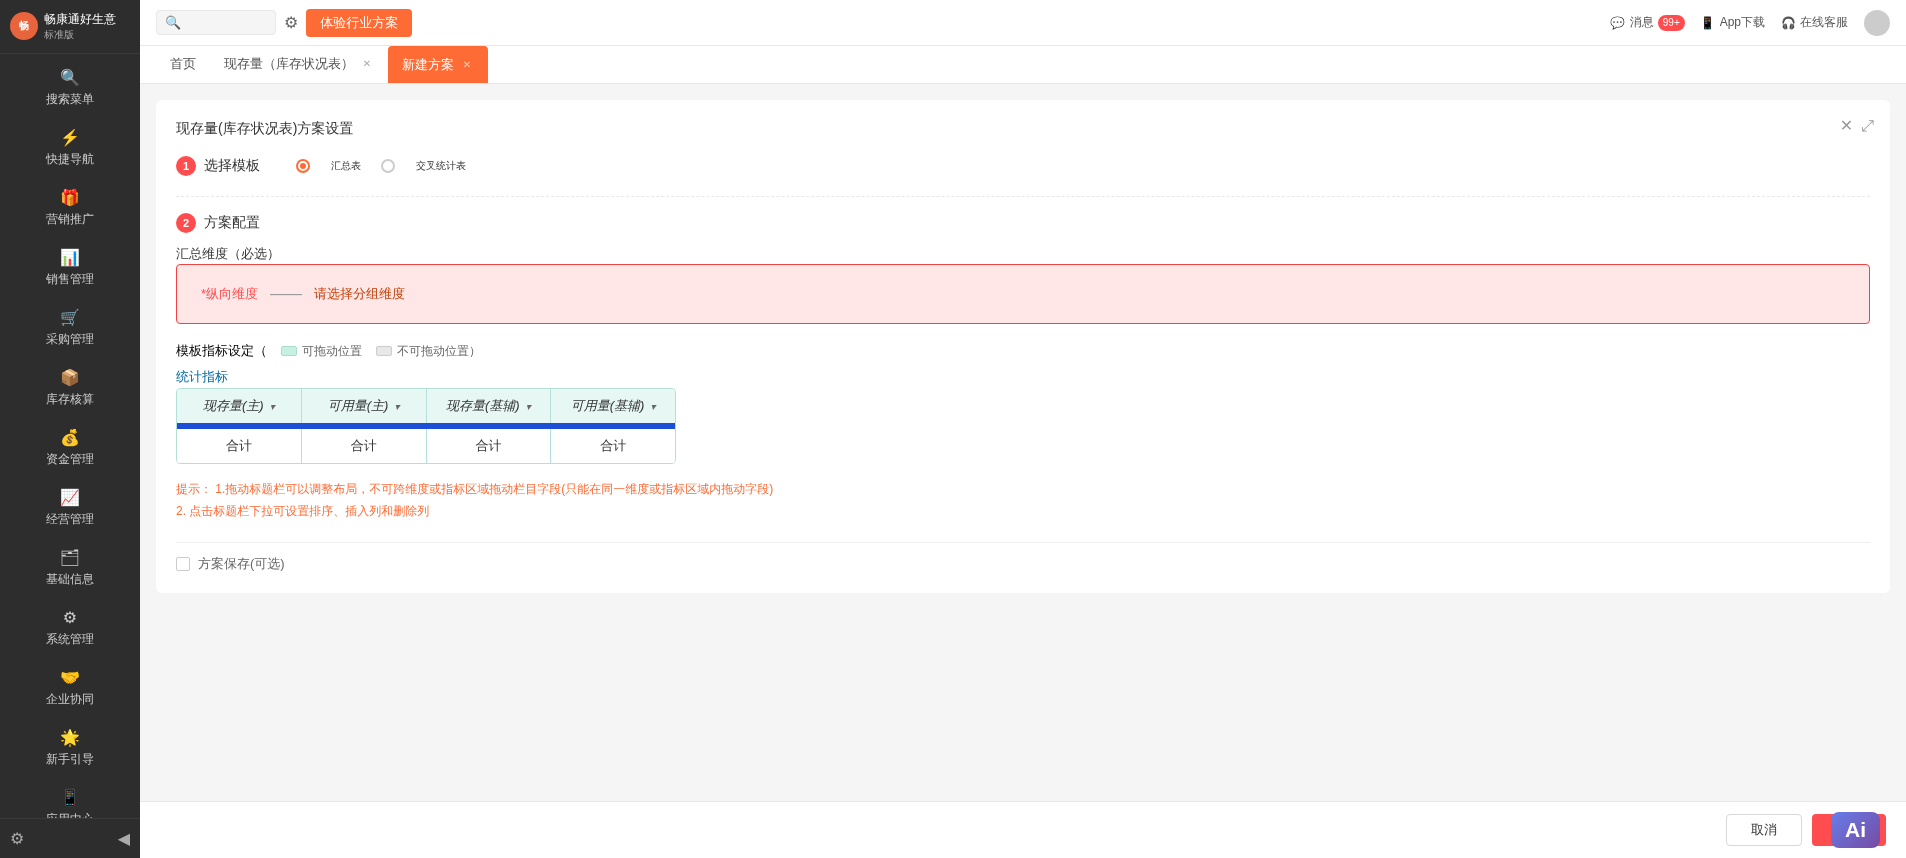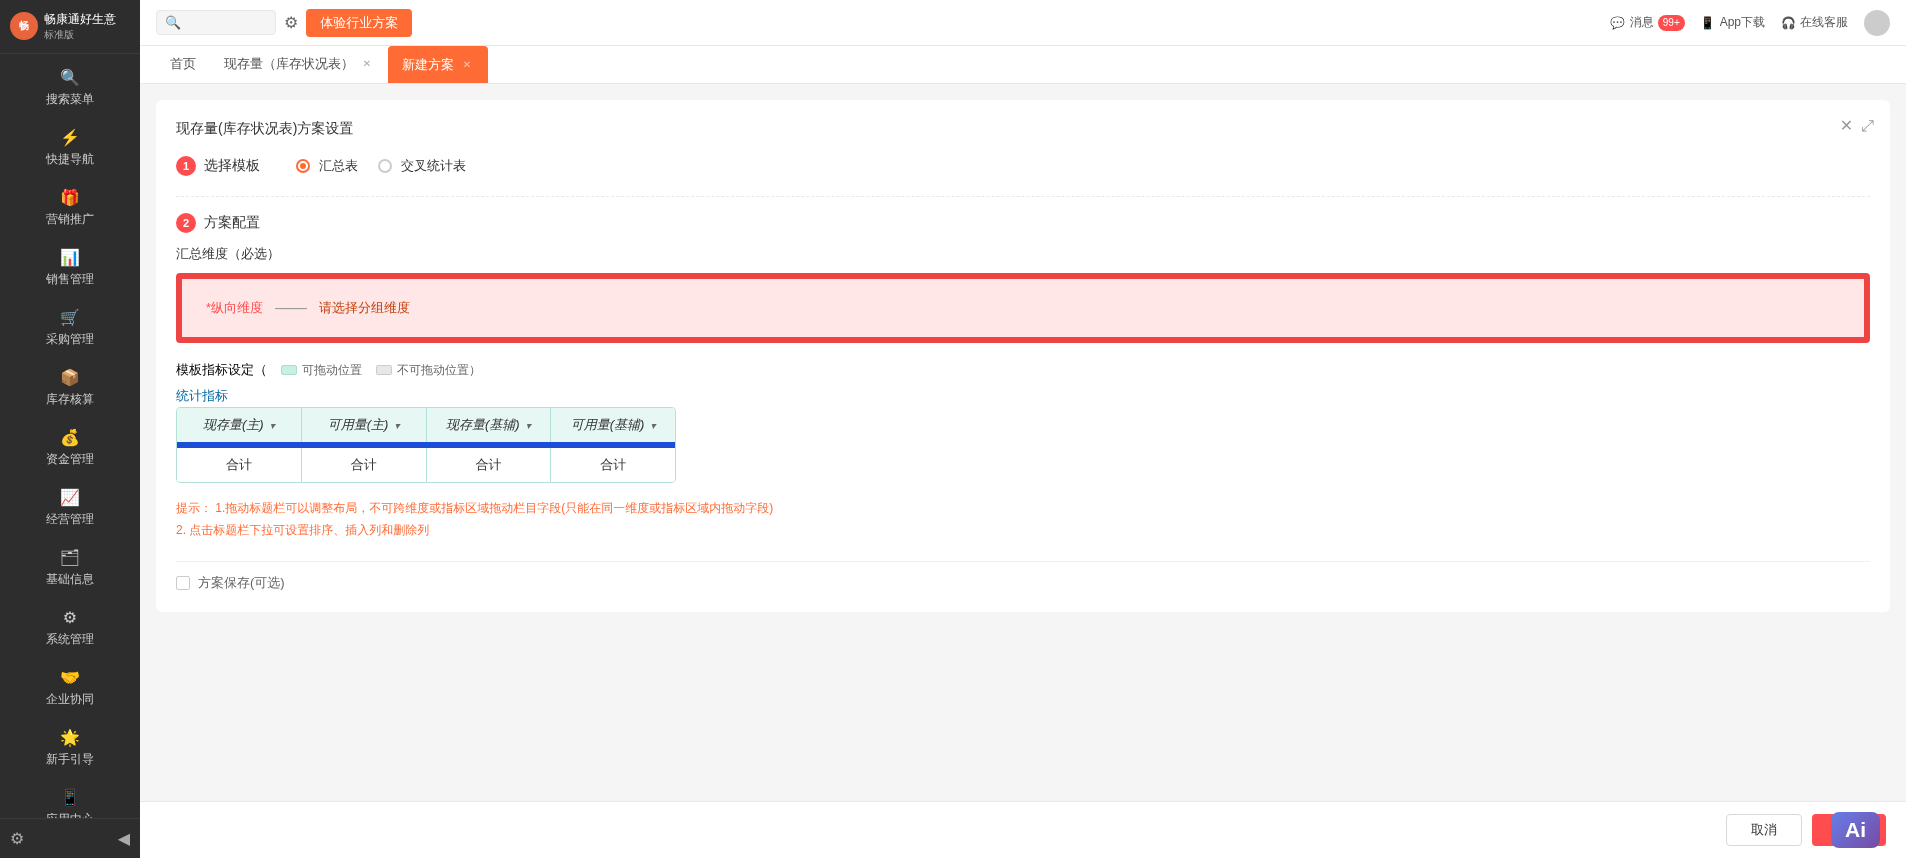--- a/index.html
+++ b/index.html
@@ -136,37 +136,37 @@
       margin-bottom: 12px;
     }
     .step-num {
       width: 20px; height: 20px; background: #ff4d4f;
       color: #fff; border-radius: 50%;
       display: flex; align-items: center; justify-content: center;
       font-size: 11px; font-weight: bold; flex-shrink: 0;
     }
     .step-label { font-size: 14px; font-weight: 500; color: #333; }
     .step-options { display: flex; align-items: center; gap: 20px; margin-left: 28px; }
-    .radio-option { display: flex; align-items: center; gap: 9px; font-size: 13px; color: #333; cursor: pointer; }
+    .radio-option { display: flex; align-items: center; gap: 21px; font-size: 10px; color: #333; cursor: pointer; }
     .radio-dot {
       width: 14px; height: 14px; border-radius: 50%; border: 2px solid #ccc;
       display: flex; align-items: center; justify-content: center;
     }
     .radio-dot.selected { border-color: #ff6b35; }
     .radio-dot.selected::after {
       content: ''; width: 6px; height: 6px; background: #ff6b35; border-radius: 50%;
     }
     .divider { border: none; border-top: 1px dashed #e8e8e8; margin: 16px 0; }
 
     
-    .section2-label { font-size: 13px; color: #333; margin-bottom: 10px; }
+    .section2-label { font-size: 13px; color: #333; margin-bottom: 1px; }
 
     .dimension-box {
       background: #ffe7e7;
-      border: 6px solid #ef4444;
+      border: 1px solid #ef4444;
       border-radius: 4px;
       padding: 20px 24px;
       display: flex; align-items: center; gap: 12px;
     }
     .dimension-required { color: #ff4d4f; font-size: 13px; }
     .dimension-arrow { color: #999; font-size: 16px; }
     .dimension-placeholder { color: #c2410c; font-size: 13px; }
 
     .indicator-section { margin-top: 18px; }
     .indicator-label-row {

